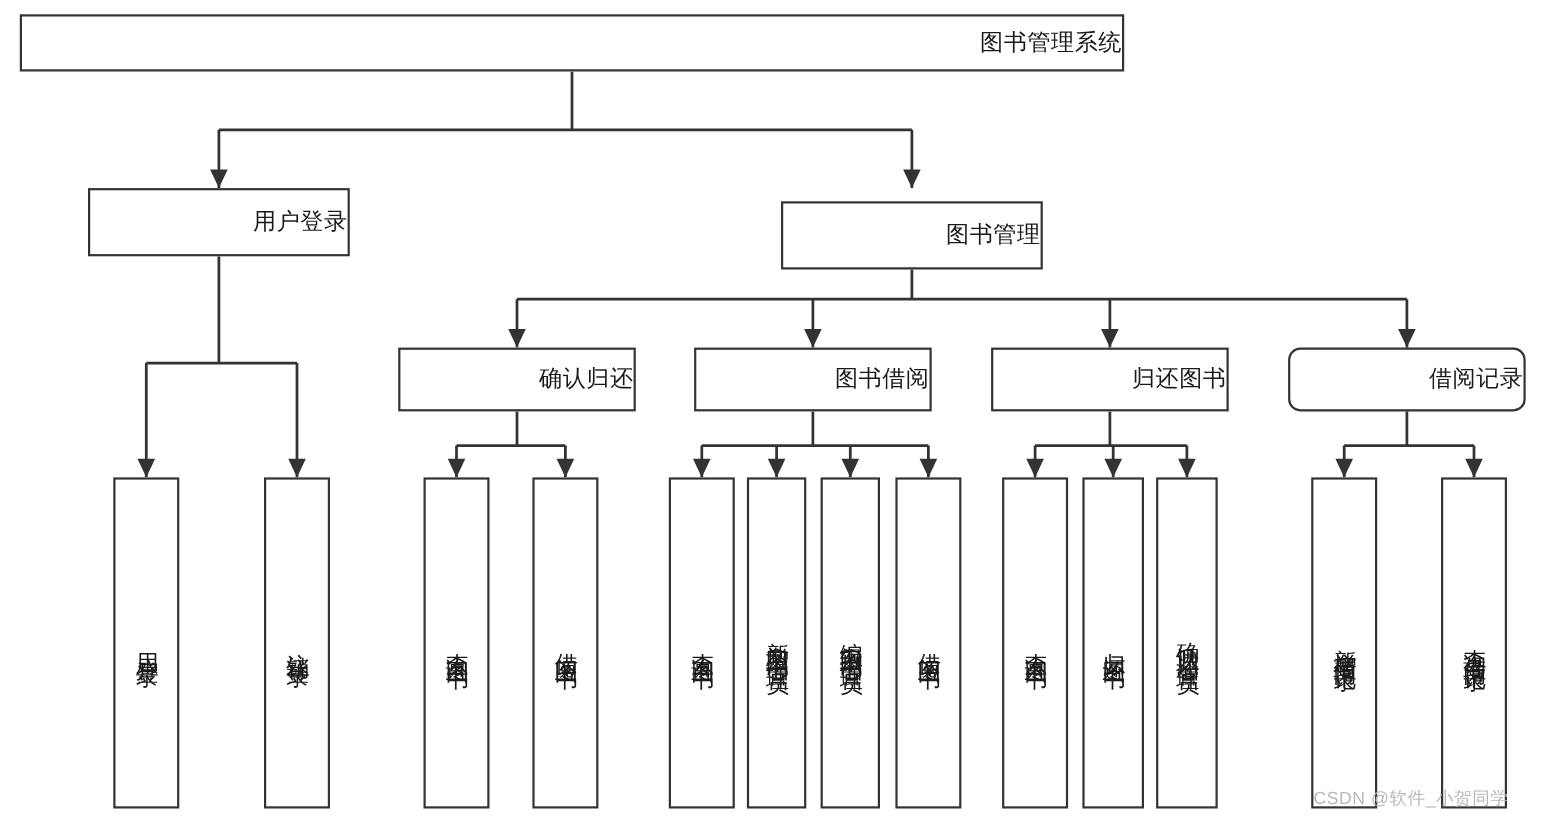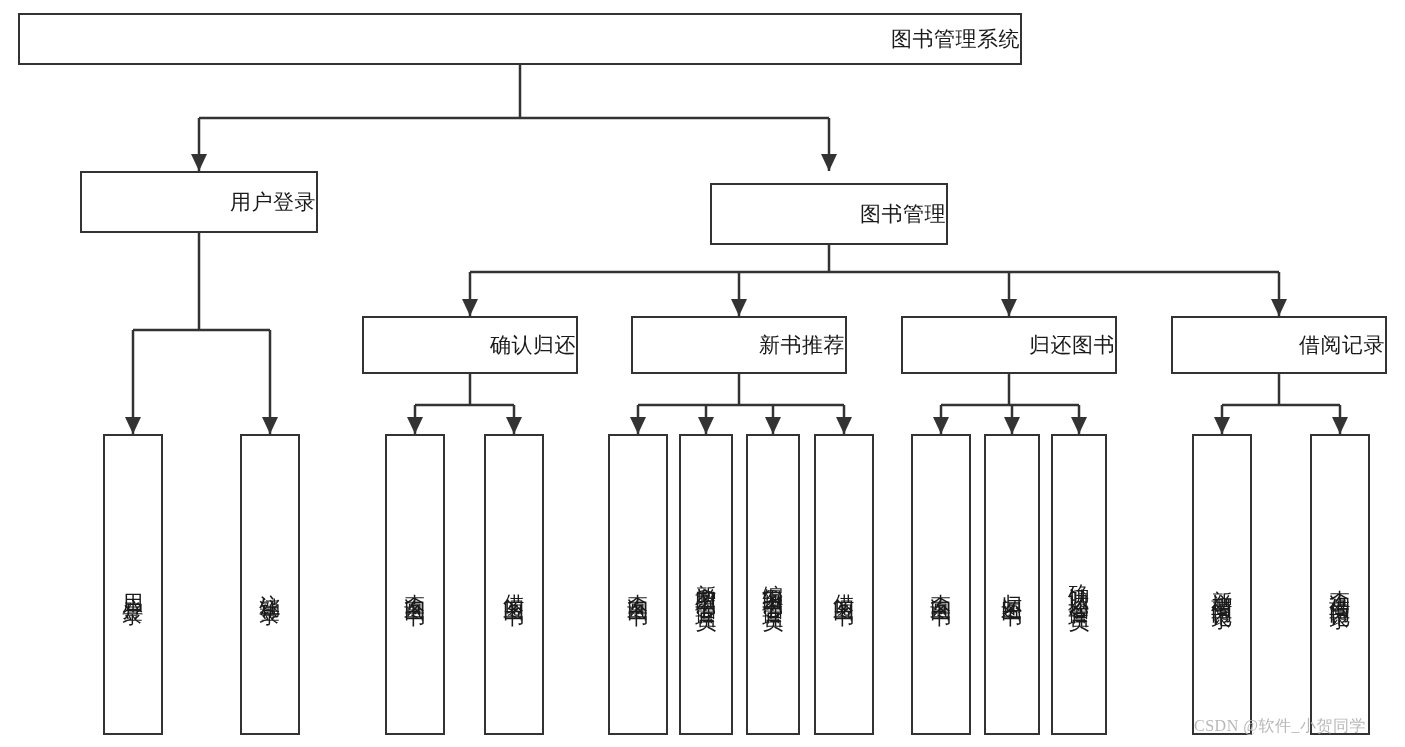--- a/index.html
+++ b/index.html
@@ -52,21 +52,20 @@
     font-size: 21px;
     white-space: nowrap;
     max-height: 272px;
   }
   .watermark {
     position: absolute;
     font-size: 16px;
     color: #b8b8b8;
     white-space: nowrap;
     letter-spacing: 0.5px;
-    font-family: Liberation Serif, serif;
   }
 </style>
 </head>
 <body>
 
 <div id="diagram-root">
   <svg id="edges" viewBox="0 0 1405 747">
       <line x1="520" y1="65" x2="520" y2="118" stroke="#333333" stroke-width="2.5"></line>
       <line x1="199" y1="118" x2="829" y2="118" stroke="#333333" stroke-width="2.5"></line>
       <line x1="199" y1="118" x2="199" y2="171" stroke="#333333" stroke-width="2.5"></line>
@@ -127,26 +126,26 @@
       <div class="node" style="left: 80px; top: 171px; width: 238px; height: 62px;">
         <span class="node-label">用户登录</span>
       </div>
       <div class="node" style="left: 710px; top: 171px; width: 238px; height: 62px; margin-top: 12px;">
         <span class="node-label">图书管理</span>
       </div>
       <div class="node" style="left: 362px; top: 316px; width: 216px; height: 58px;">
         <span class="node-label">确认归还</span>
       </div>
       <div class="node" style="left: 631px; top: 316px; width: 216px; height: 58px;">
-        <span class="node-label">新书推荐</span>
+        <span class="node-label">图书借阅</span>
       </div>
       <div class="node" style="left: 901px; top: 316px; width: 216px; height: 58px;">
         <span class="node-label">归还图书</span>
       </div>
-      <div class="node" style="left: 1171px; top: 316px; width: 216px; height: 58px;">
+      <div class="node" style="left: 1171px; top: 316px; width: 216px; height: 58px; border-radius: 11px;">
         <span class="node-label">借阅记录</span>
       </div>
       <div class="node vertical" style="left: 103px; top: 434px; width: 60px; height: 301px;">
         <span class="node-label">用户登录</span>
       </div>
       <div class="node vertical" style="left: 240px; top: 434px; width: 60px; height: 301px;">
         <span class="node-label">注销登录</span>
       </div>
       <div class="node vertical" style="left: 385px; top: 434px; width: 60px; height: 301px;">
         <span class="node-label">查询图书</span>

